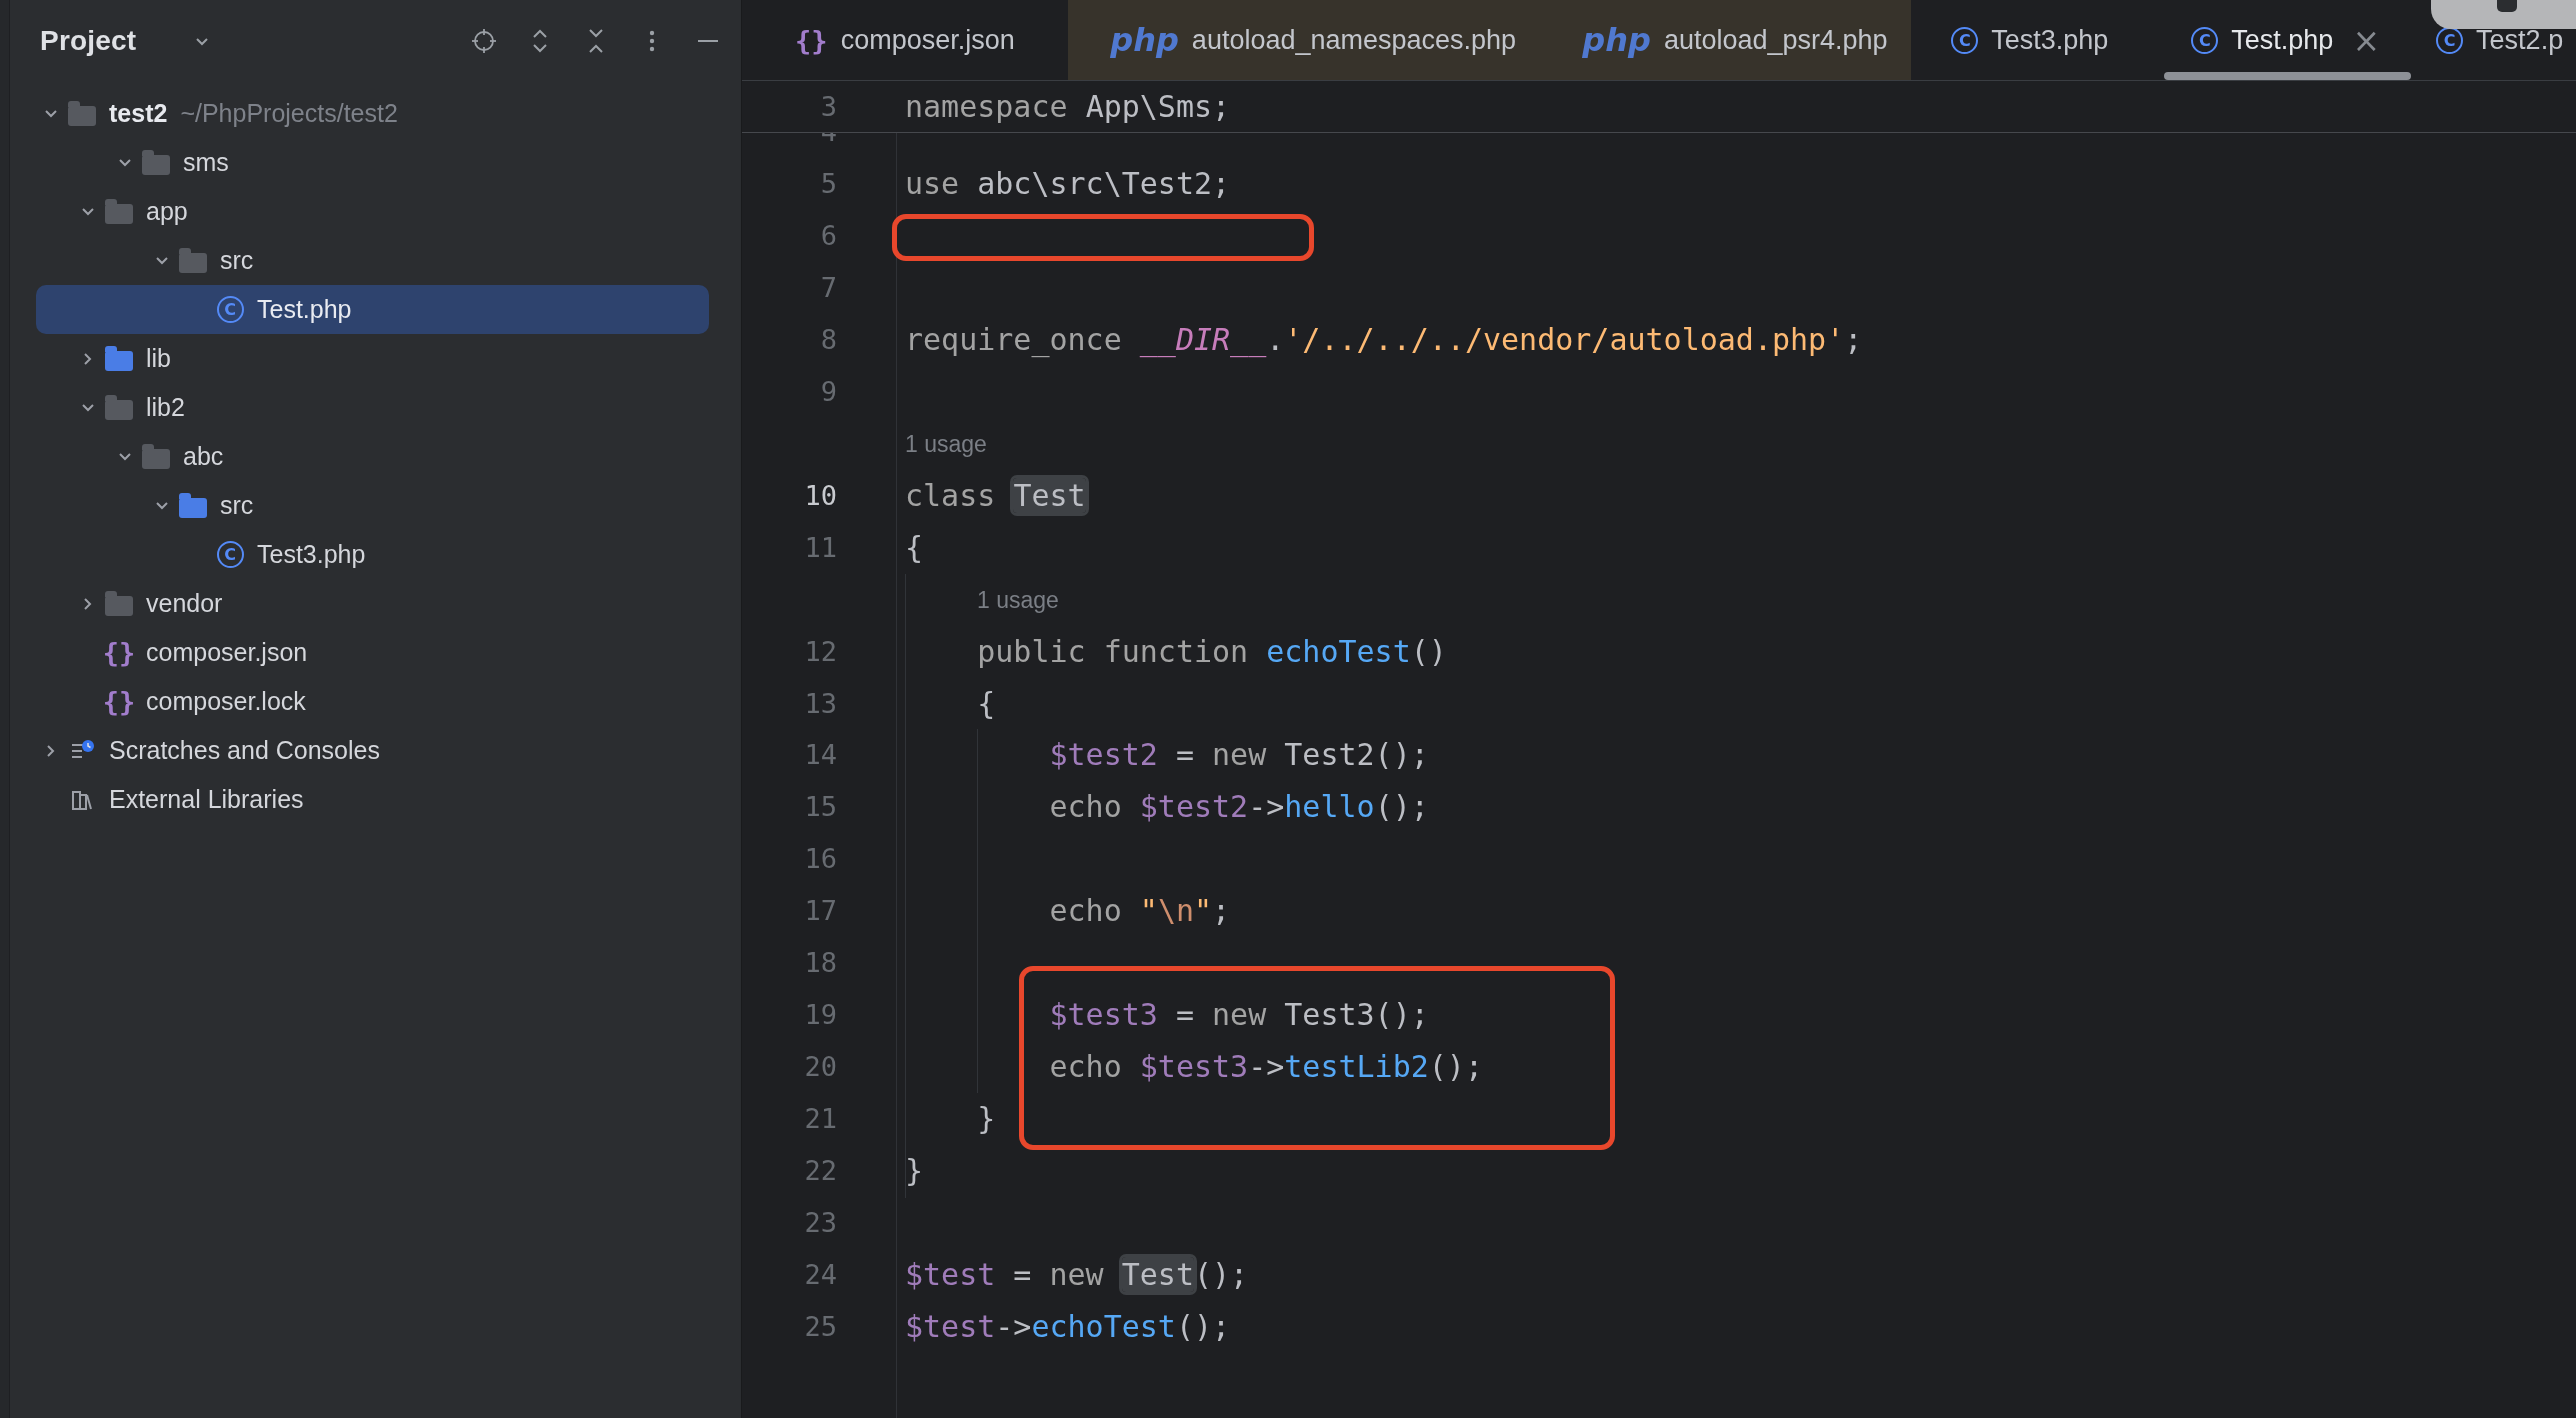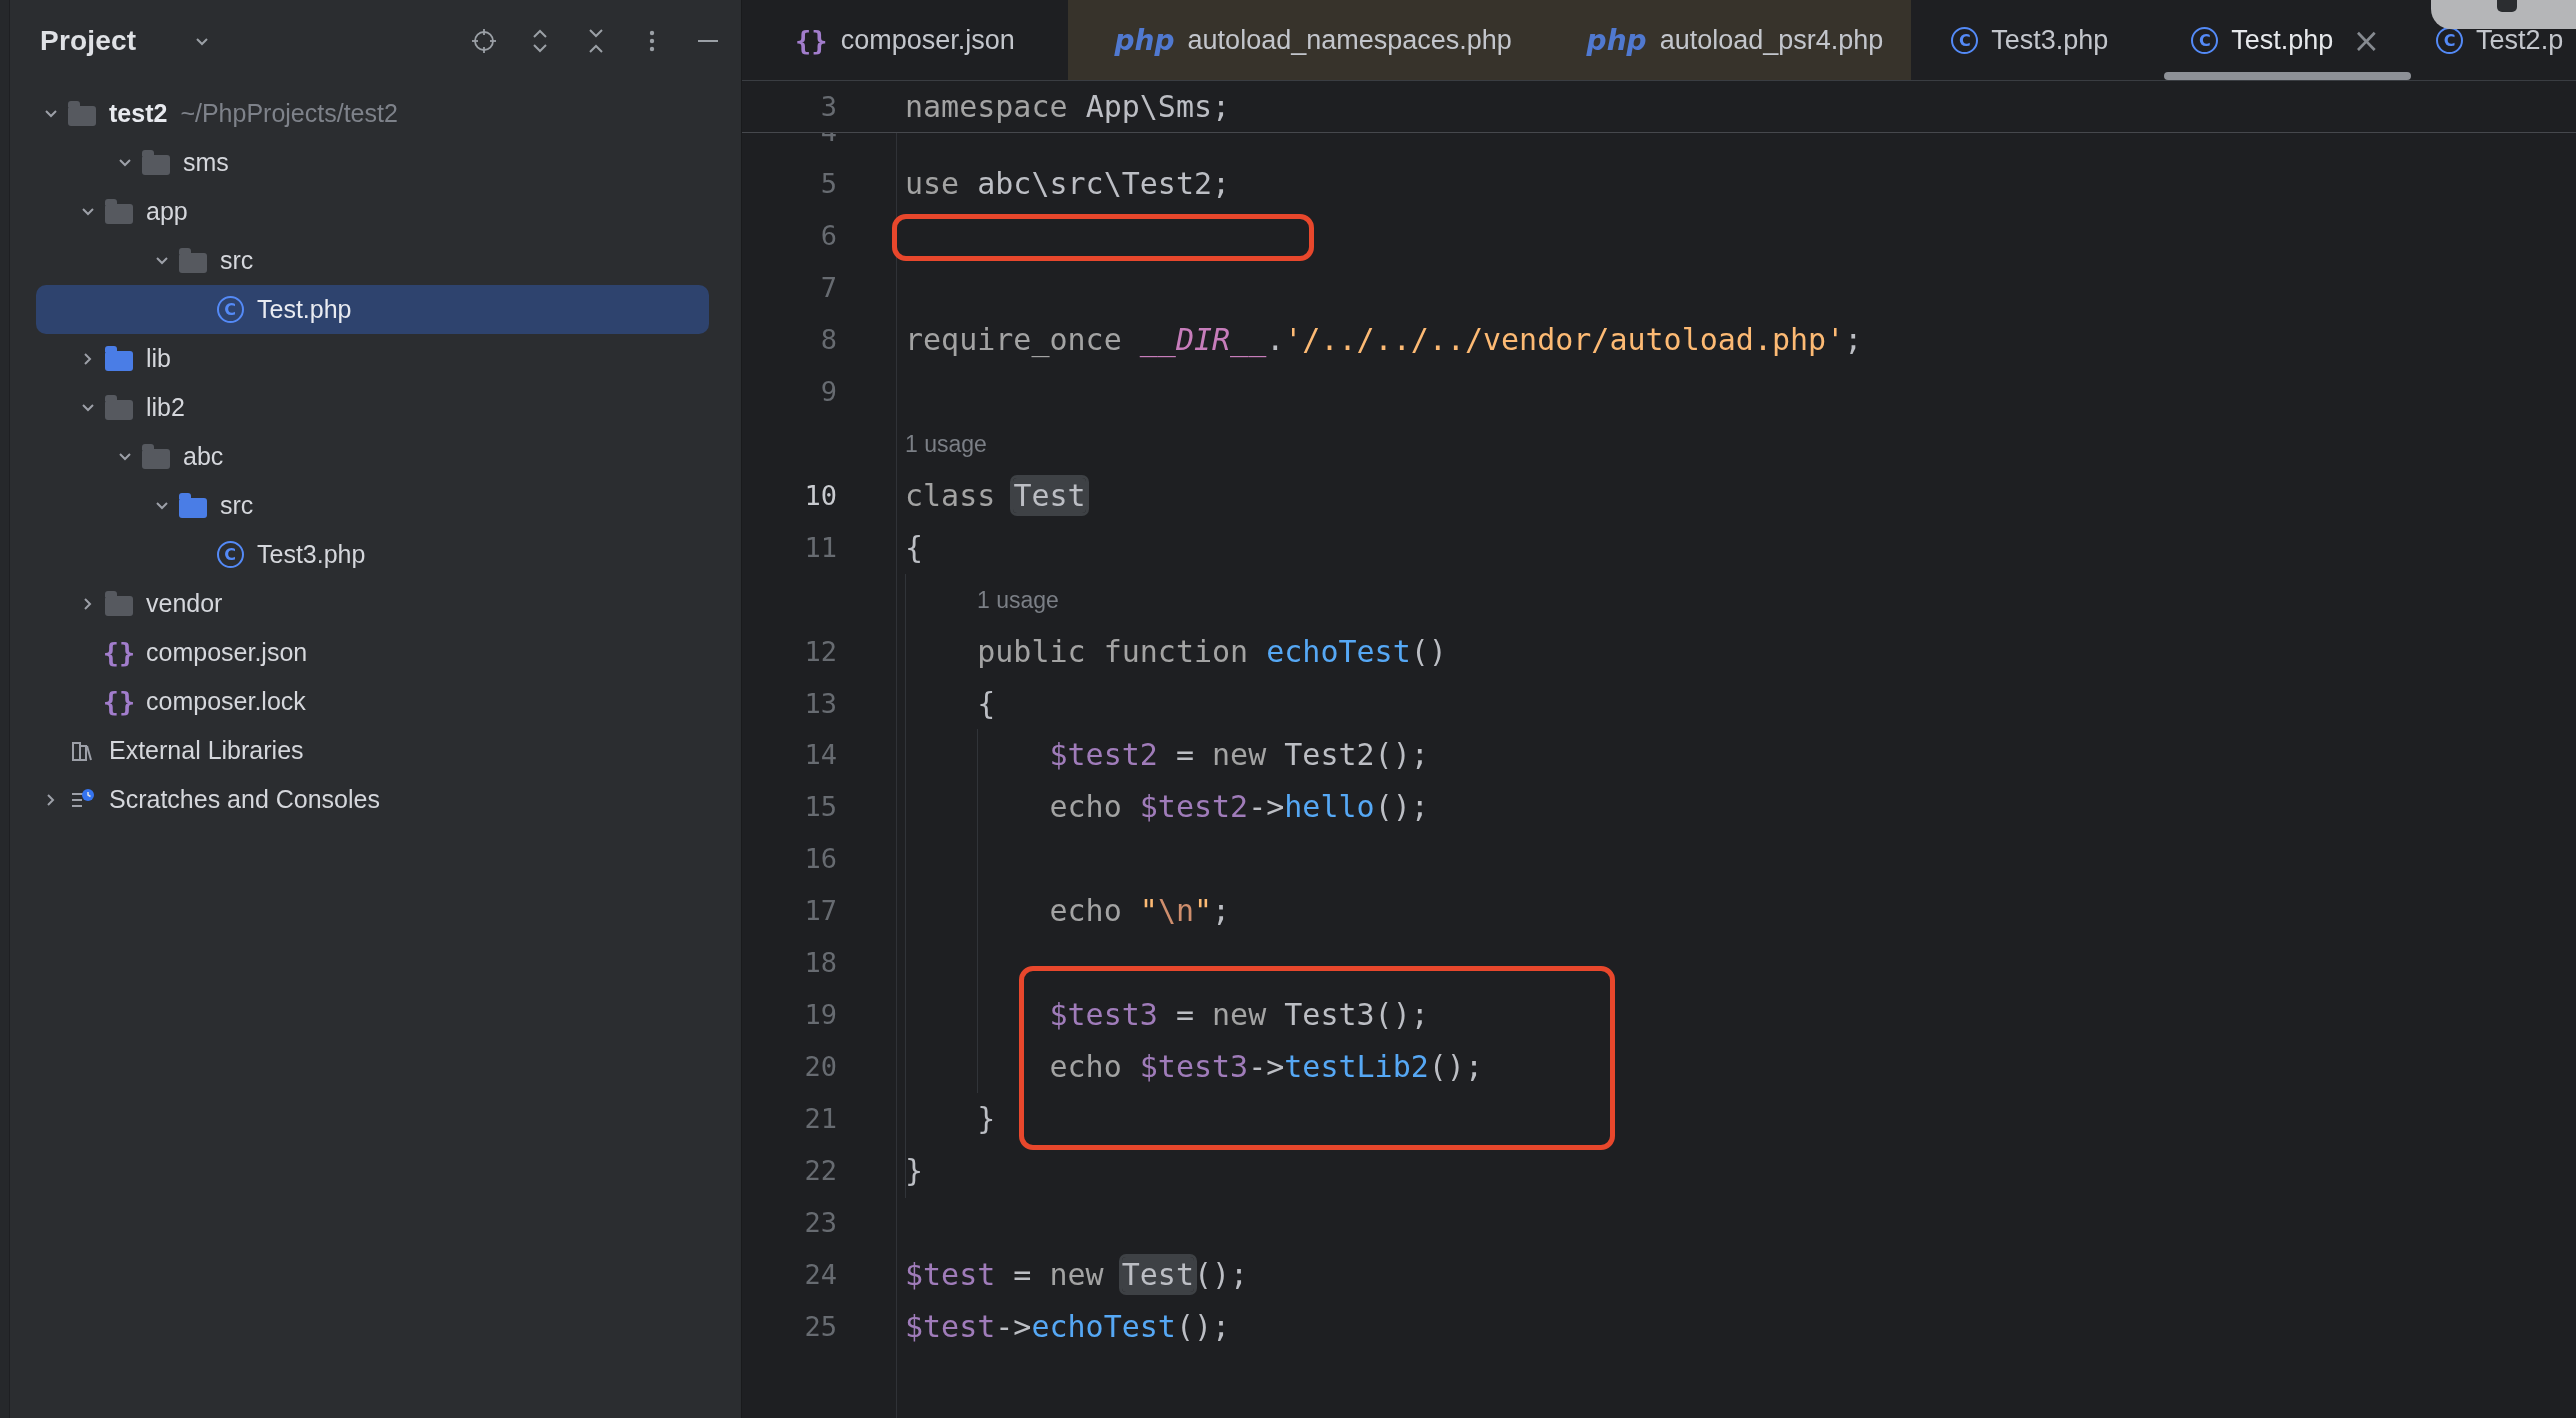--- a/index.html
+++ b/index.html
@@ -44,21 +44,21 @@
   .braces-icon { color:#a27dcc; font-size:27px; font-weight:bold; font-family:"DejaVu Sans Mono", monospace; line-height:1; }
   
   .main { position:absolute; left:742px; top:0; right:0; height:1419px; }
   .tabbar { position:absolute; top:0; left:0; right:0; height:81px; background:#1e1f22; border-bottom:1px solid #3a3d42; display:flex; }
   .tab { position:relative; height:80px; display:flex; align-items:center; justify-content:center; gap:13px;
          font-size:27px; color:#c3c6cc; overflow:hidden; cursor:default; }
   .tab.library { background:#37332b; }
   .tab.active { color:#e6e8eb; }
   .tab .underline { position:absolute; left:16px; right:12px; bottom:0; height:8px; background:#8e9197; border-radius:4px; }
   .tab .close { color:#868a90; font-size:33px; line-height:1; margin-left:6px; font-family:"DejaVu Sans", sans-serif; }
-  .php-icon { color:#5079d0; font-style:italic; font-weight:bold; font-size:28px; font-family:"DejaVu Sans", sans-serif; }
+  .php-icon { color:#5079d0; font-style:italic; font-weight:bold; font-size:32px; font-family:"DejaVu Sans", sans-serif; }
   .tab.clipped { justify-content:flex-start; padding-left:13px; }
   
   .pill { position:absolute; right:0; top:0; width:145px; height:29px; background:#b5b6b8; border-bottom-left-radius:20px; z-index:60; }
   .pill .notch { position:absolute; left:66px; top:0; width:20px; height:12px; background:#2b2d30; border-radius:0 0 5px 5px; }
   
   .editor { position:absolute; top:81px; left:0; right:0; bottom:0; background:#1e1f22; overflow:hidden; }
   .gutter-line { position:absolute; left:154px; top:52px; bottom:0; width:1px; background:#303237; }
   .indent-guide { position:absolute; width:1px; background:#313439; }
   .crow { position:absolute; left:0; right:0; height:52px; line-height:52px;
           font-family:"DejaVu Sans Mono", monospace; font-size:30px; }
@@ -255,49 +255,49 @@
         <span class="tlabel">composer.json</span>
       </div>
       <div class="trow" style="padding-left:37px">
         <span class="chev"></span>
         <span class="ticon">
             <span class="braces-icon">{}</span>
           </span>
         <span class="tlabel">composer.lock</span>
       </div>
       <div class="trow" style="padding-left:0px">
-        <span class="chev"></span>
-        <span class="ticon">
-          <svg width="28" height="28" viewBox="0 0 28 28" fill="none" stroke="#9da0a8" stroke-width="2">
-              <rect x="5" y="6" width="7" height="17"></rect>
-              <rect x="12" y="9" width="6" height="14"></rect>
-              <line x1="19" y1="9" x2="23" y2="23"></line>
-            </svg>
-        </span>
-        <span class="tlabel">External Libraries</span>
-      </div>
-      <div class="trow" style="padding-left:0px">
         <span class="chev collapsed">
             <svg width="22" height="22" viewBox="0 0 22 22">
               <polyline points="6,8 11,13 16,8" fill="none" stroke="#9da0a8" stroke-width="2"></polyline>
             </svg>
           </span>
         <span class="ticon">
           <svg width="28" height="28" viewBox="0 0 28 28">
               <g stroke="#9da0a8" stroke-width="2" fill="none">
                 <line x1="4" y1="8" x2="18" y2="8"></line>
                 <line x1="4" y1="14" x2="14" y2="14"></line>
                 <line x1="4" y1="20" x2="14" y2="20"></line>
               </g>
               <circle cx="20" cy="9" r="6" fill="#3574f0"></circle>
               <polyline points="20,6 20,9 22.5,10.5" stroke="#dfe1e5" stroke-width="1.5" fill="none"></polyline>
             </svg>
         </span>
         <span class="tlabel">Scratches and Consoles</span>
       </div>
+      <div class="trow" style="padding-left:0px">
+        <span class="chev"></span>
+        <span class="ticon">
+          <svg width="28" height="28" viewBox="0 0 28 28" fill="none" stroke="#9da0a8" stroke-width="2">
+              <rect x="5" y="6" width="7" height="17"></rect>
+              <rect x="12" y="9" width="6" height="14"></rect>
+              <line x1="19" y1="9" x2="23" y2="23"></line>
+            </svg>
+        </span>
+        <span class="tlabel">External Libraries</span>
+      </div>
     </div>
   </div>
 
   <div class="main">
 
     <div class="tabbar">
       <div class="tab" style="width:326px">
         <span class="braces-icon">{}</span>
         <span>composer.json</span>
       </div>

